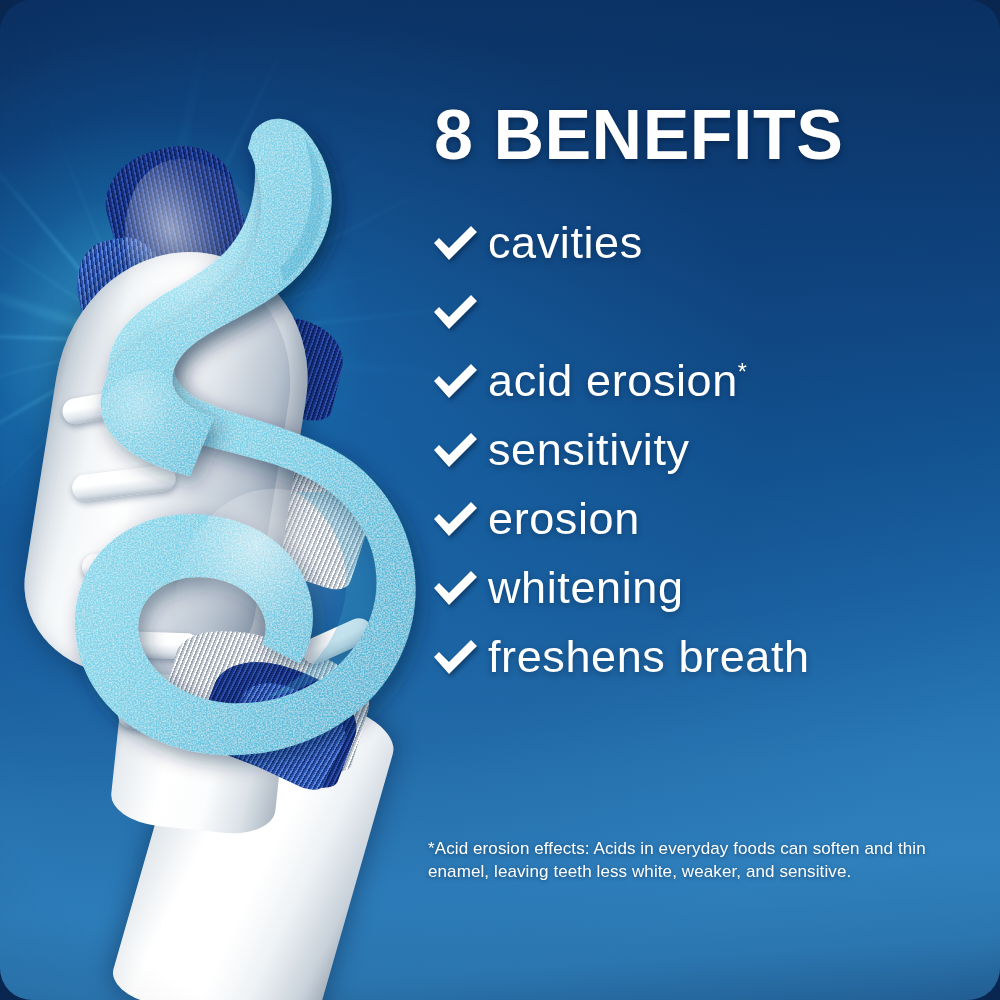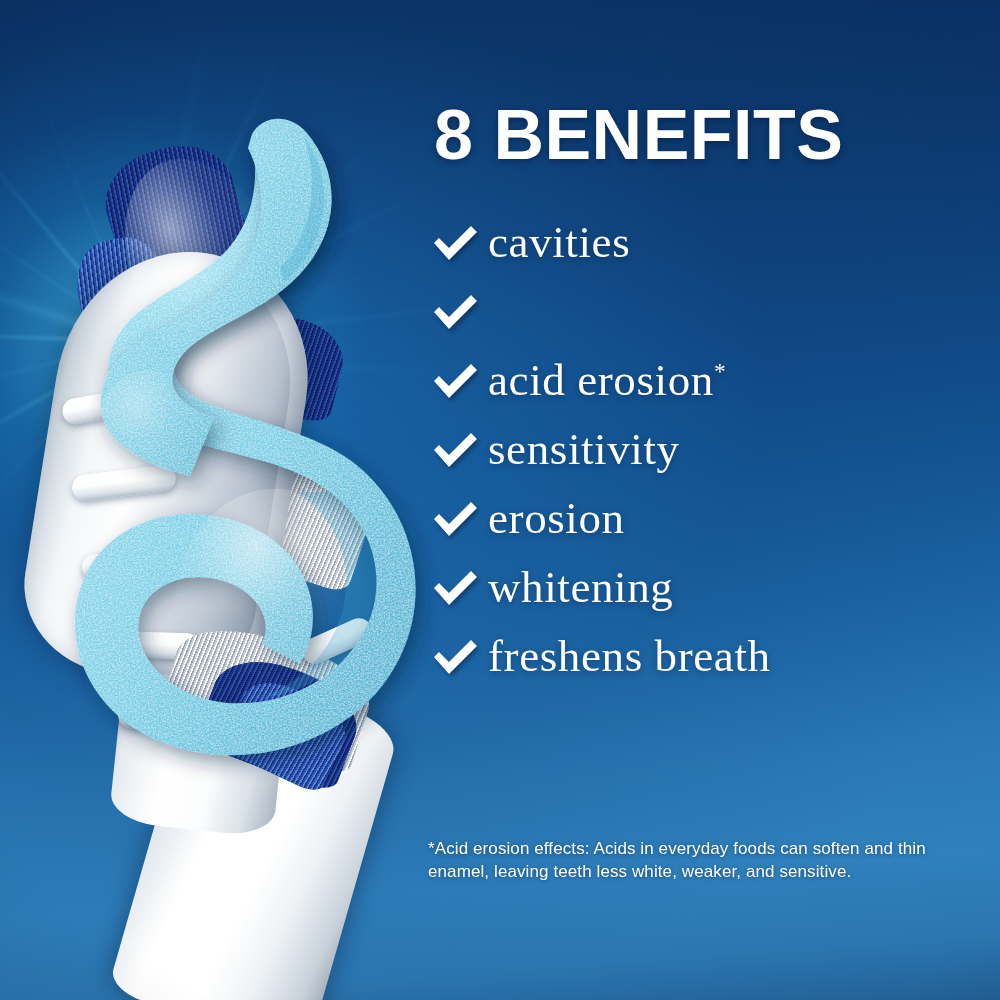--- a/index.html
+++ b/index.html
@@ -7,20 +7,21 @@
     padding: 0;
     background: #08264f;
   }
   .stage {
     position: relative;
     width: 1000px;
     height: 1000px;
     overflow: hidden;
     font-family: "Liberation Sans", sans-serif;
     background: #0b3568;
+    border-radius: 32px;
   }
 
   
   .bg-base {
     position: absolute;
     inset: 0;
     background:
       radial-gradient(120% 90% at 26% 38%, rgba(32,120,190,0.55) 0%, rgba(15,70,130,0.20) 42%, rgba(8,40,85,0) 70%),
       linear-gradient(176deg,
         #0a2d5e 0%,
@@ -203,21 +204,20 @@
   }
   .check svg { position: absolute; left: 0; top: 0; }
   .benefit-label {
     font-size: 45px;
     font-weight: 300;
     color: #ffffff;
     letter-spacing: 0.6px;
     line-height: 1;
     text-shadow: 0 2px 6px rgba(3,22,52,0.40);
     white-space: nowrap;
-    font-family: Liberation Serif, serif;
   }
   .benefit-label sup {
     font-size: 0.52em;
     vertical-align: super;
     line-height: 0;
   }
   .footnote {
     position: absolute;
     left: 10px;
     top: 838px;

